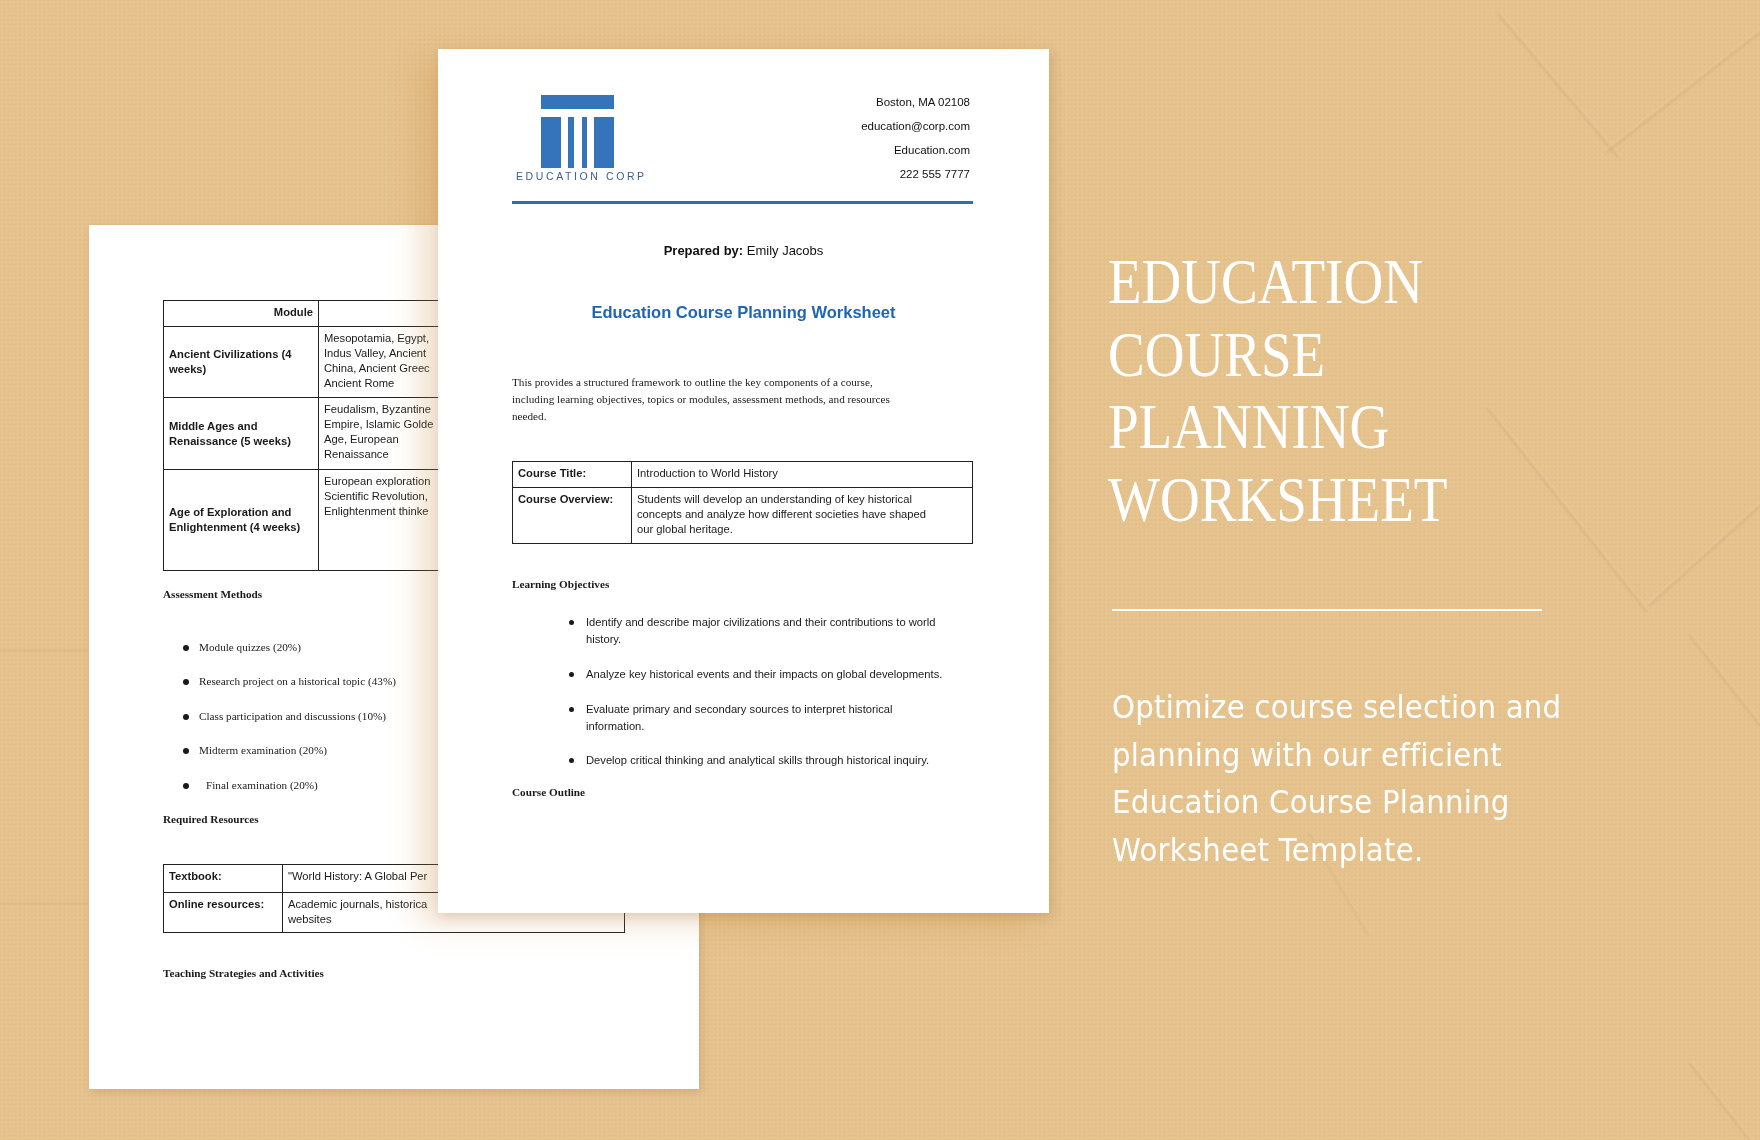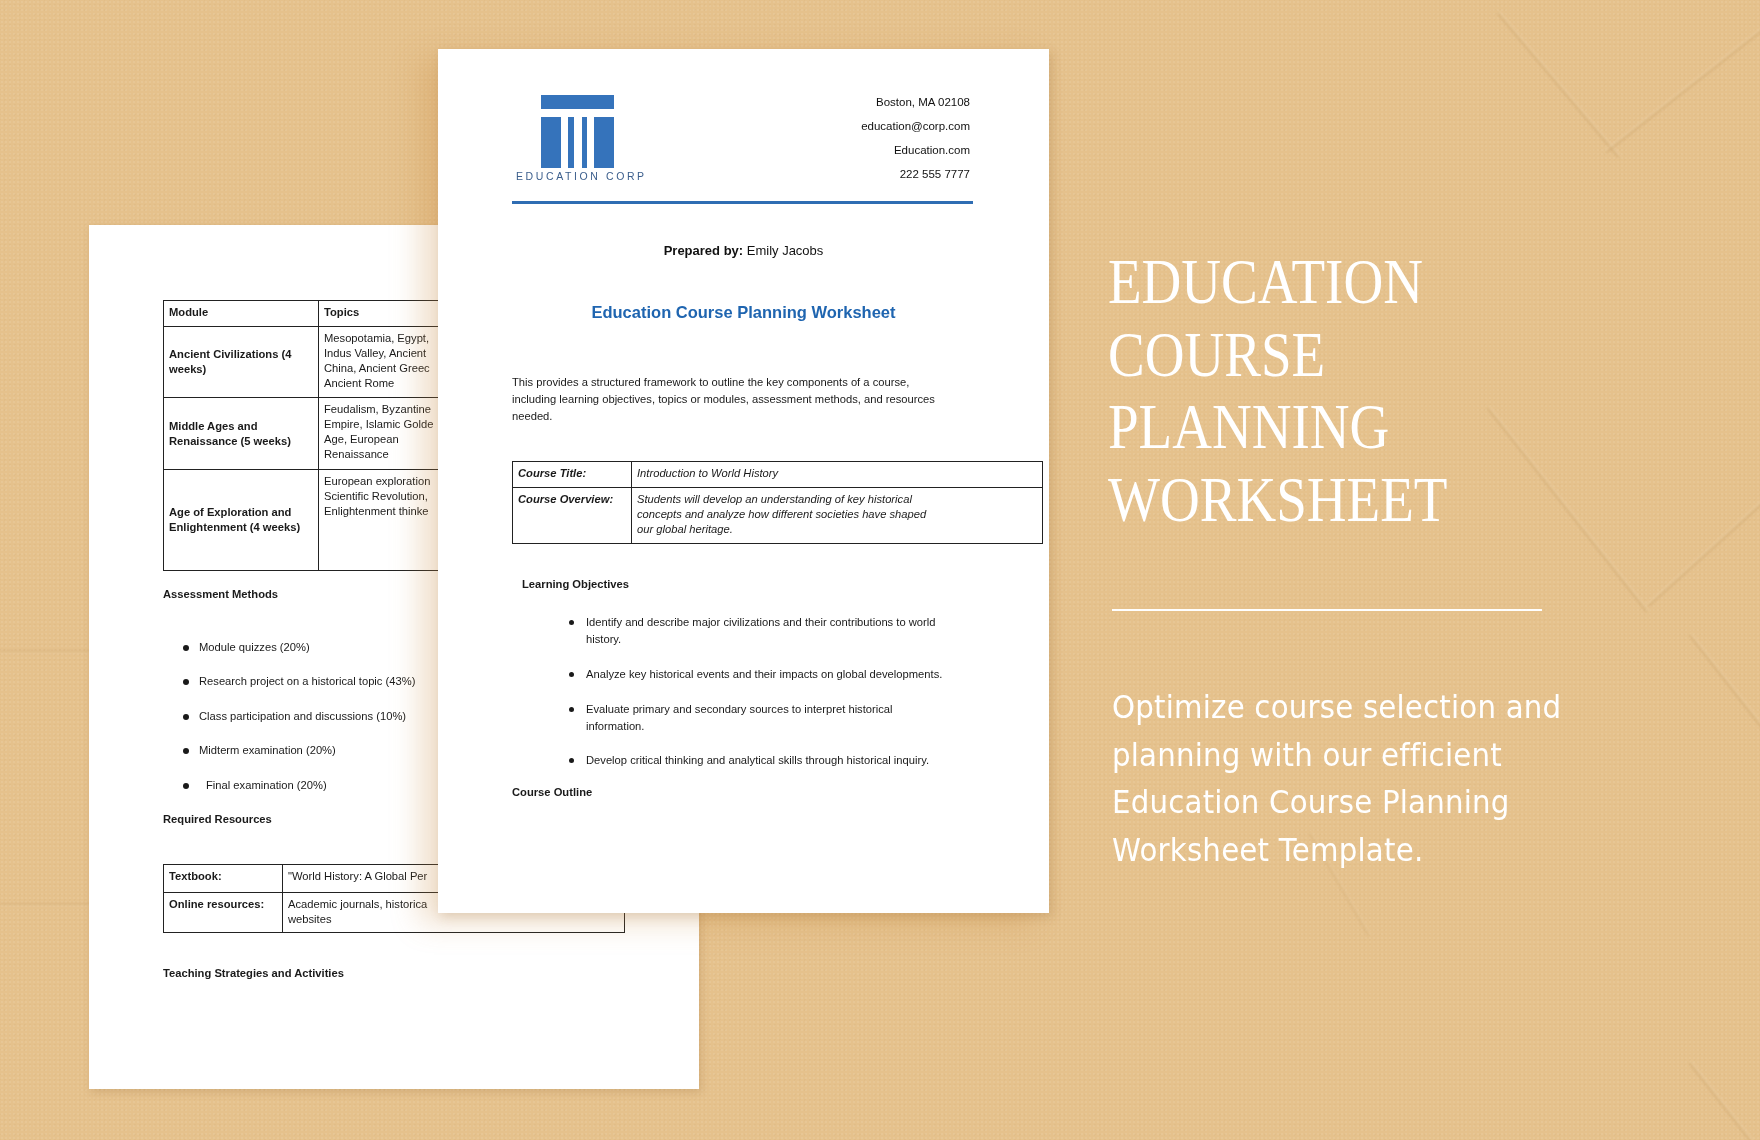--- a/index.html
+++ b/index.html
@@ -35,21 +35,21 @@
     width: 610px;
     height: 864px;
     color: #111;
   }
   .back-page { left: 89px; top: 225px; box-shadow: 2px 3px 8px rgba(120,80,30,0.18); }
   .front-page {
     left: 438px; top: 49px; width: 611px;
     box-shadow: -18px 10px 28px rgba(200,140,70,0.28), 3px 4px 10px rgba(120,80,30,0.18);
   }
 
-  .abs { position: absolute; white-space: nowrap; }
+  .abs { position: absolute; white-space: nowrap; font-family: Liberation Serif, serif; }
   .txt { font-size: 11.2px; line-height: 15px; color: #1a1a1a; }
   .bold { font-weight: bold; }
 
   
   .logo-bar { position: absolute; background: #3573bb; }
   .logo-word {
     position: absolute; left: 78px; top: 126px;
     font-size: 10.5px; letter-spacing: 2.6px; color: #3b5e8c;
   }
   .contact { position: absolute; right: 79px; font-size: 11.5px; color: #111; text-align: right; white-space: nowrap; }
@@ -100,21 +100,21 @@
   <div class="emboss" style="left:1690px; top:632px; width:170px; transform:rotate(52deg);"></div>
   <div class="emboss" style="left:1690px; top:1060px; width:120px; transform:rotate(52deg);"></div>
   <div class="emboss" style="left:1310px; top:830px; width:120px; transform:rotate(60deg); opacity:0.6;"></div>
   <div class="hline" style="top:650px;"></div>
   <div class="hline" style="top:903px;"></div>
 </div>
 
 <div class="page back-page">
   <table class="grid" style="left:74px; top:75px; width:540px;">
     <tbody>
-        <tr style="height:26px;">
+        <tr style="height:26px;text-align:right;">
       <td class="lab" style="width:155px;">Module</td>
       <td class="lab">Topics</td>
     </tr>
     <tr style="height:71px;">
       <td class="lab" style="vertical-align:middle;">
         <div>Ancient Civilizations (4</div>
         <div>weeks)</div>
       </td>
       <td>
         <div>Mesopotamia, Egypt,</div>
@@ -209,40 +209,40 @@
   </div>
 
   <div class="doc-title">Education Course Planning Worksheet</div>
 
   <div class="abs txt" style="left:74px; top:325px; line-height:17px;">
     <div>This provides a structured framework to outline the key components of a course,</div>
     <div>including learning objectives, topics or modules, assessment methods, and resources</div>
     <div>needed.</div>
   </div>
 
-  <table class="grid" style="left:74px; top:412px; width:531px;font-style:italic;">
+  <table class="grid" style="left:74px; top:412px; width:461px;">
     <tbody>
         <tr style="height:26px;">
       <td class="lab" style="width:119px;">Course Title:</td>
       <td>
         <div>Introduction to World History</div>
       </td>
     </tr>
     <tr style="height:56px;">
       <td class="lab">Course Overview:</td>
       <td>
         <div>Students will develop an understanding of key historical</div>
         <div>concepts and analyze how different societies have shaped</div>
         <div>our global heritage.</div>
       </td>
     </tr>
   </tbody>
     </table>
 
-  <div class="abs txt bold" style="left:84px; top:528px;">Learning Objectives</div>
+  <div class="abs txt bold" style="left:74px; top:528px;">Learning Objectives</div>
 
   <div>
     <div class="bullet-dot" style="left:131px; top:571px; width:5px; height:5px;"></div>
     <div class="bullet-row" style="left:148px; top:565px;">
       <div>Identify and describe major civilizations and their contributions to world</div>
       <div>history.</div>
     </div>
     <div class="bullet-dot" style="left:131px; top:623px; width:5px; height:5px;"></div>
     <div class="bullet-row" style="left:148px; top:617px;">
       <div>Analyze key historical events and their impacts on global developments.</div>

